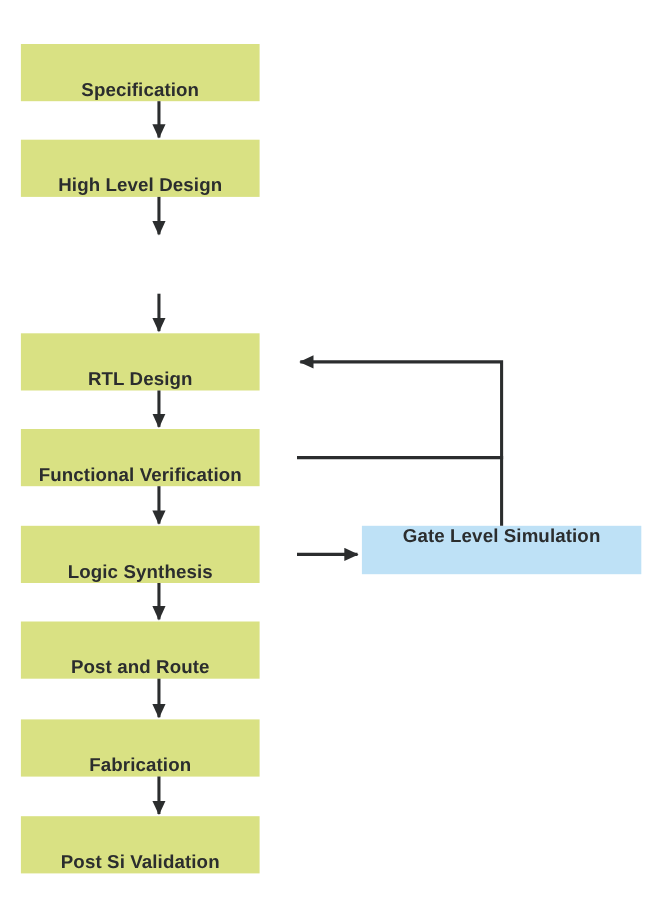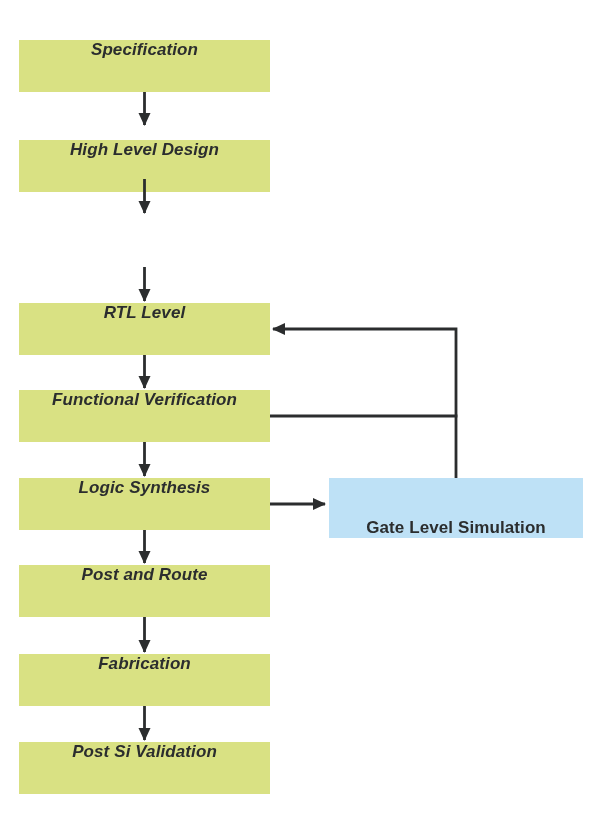--- a/index.html
+++ b/index.html
@@ -11,51 +11,51 @@
   }
   html,body{margin:0;padding:0;}
   body{
     width:600px;height:835px;
     background:var(--background);
     font-family:"Liberation Sans", sans-serif;
     position:relative;overflow:hidden;
   }
   .canvas{position:absolute;left:0;top:0;width:600px;height:835px;}
   .flow-box{
-    position:absolute;left:19px;width:251px;height:52px;
+    position:absolute;left:19px;width:217px;height:52px;
     background:var(--box-green);
-    display:flex;align-items:flex-start;justify-content:center;font-style:italic;
+    display:flex;align-items:flex-end;justify-content:center;
   }
   .side-box{
-    position:absolute;left:329px;top:478px;width:254px;height:60px;
+    position:absolute;left:329px;top:478px;width:254px;height:44px;
     background:var(--box-blue);
-    display:flex;align-items:flex-end;justify-content:center;
+    display:flex;align-items:flex-start;justify-content:center;
   }
   .flow-box span,.side-box span{
     font-weight:700;font-size:17px;color:var(--text);
     letter-spacing:.1px;white-space:nowrap;
   }
   svg.connectors{position:absolute;left:0;top:0;pointer-events:none;}
   svg.connectors line,svg.connectors path.wire{
     stroke:var(--line);stroke-width:2.8;fill:none;
   }
 </style>
 </head>
 <body>
 
 <div class="canvas">
 
   <div class="flow-box" style="top:40px">
       <span>Specification</span>
     </div>
-  <div class="flow-box" style="top:140px">
+  <div class="flow-box" style="top:127px">
       <span>High Level Design</span>
     </div>
   <div class="flow-box" style="top:303px">
-      <span>RTL Level</span>
+      <span>RTL Design</span>
     </div>
   <div class="flow-box" style="top:478px">
       <span>Logic Synthesis</span>
     </div>
   <div class="flow-box" style="top:390px">
       <span>Functional Verification</span>
     </div>
   <div class="flow-box" style="top:565px">
       <span>Post and Route</span>
     </div>

